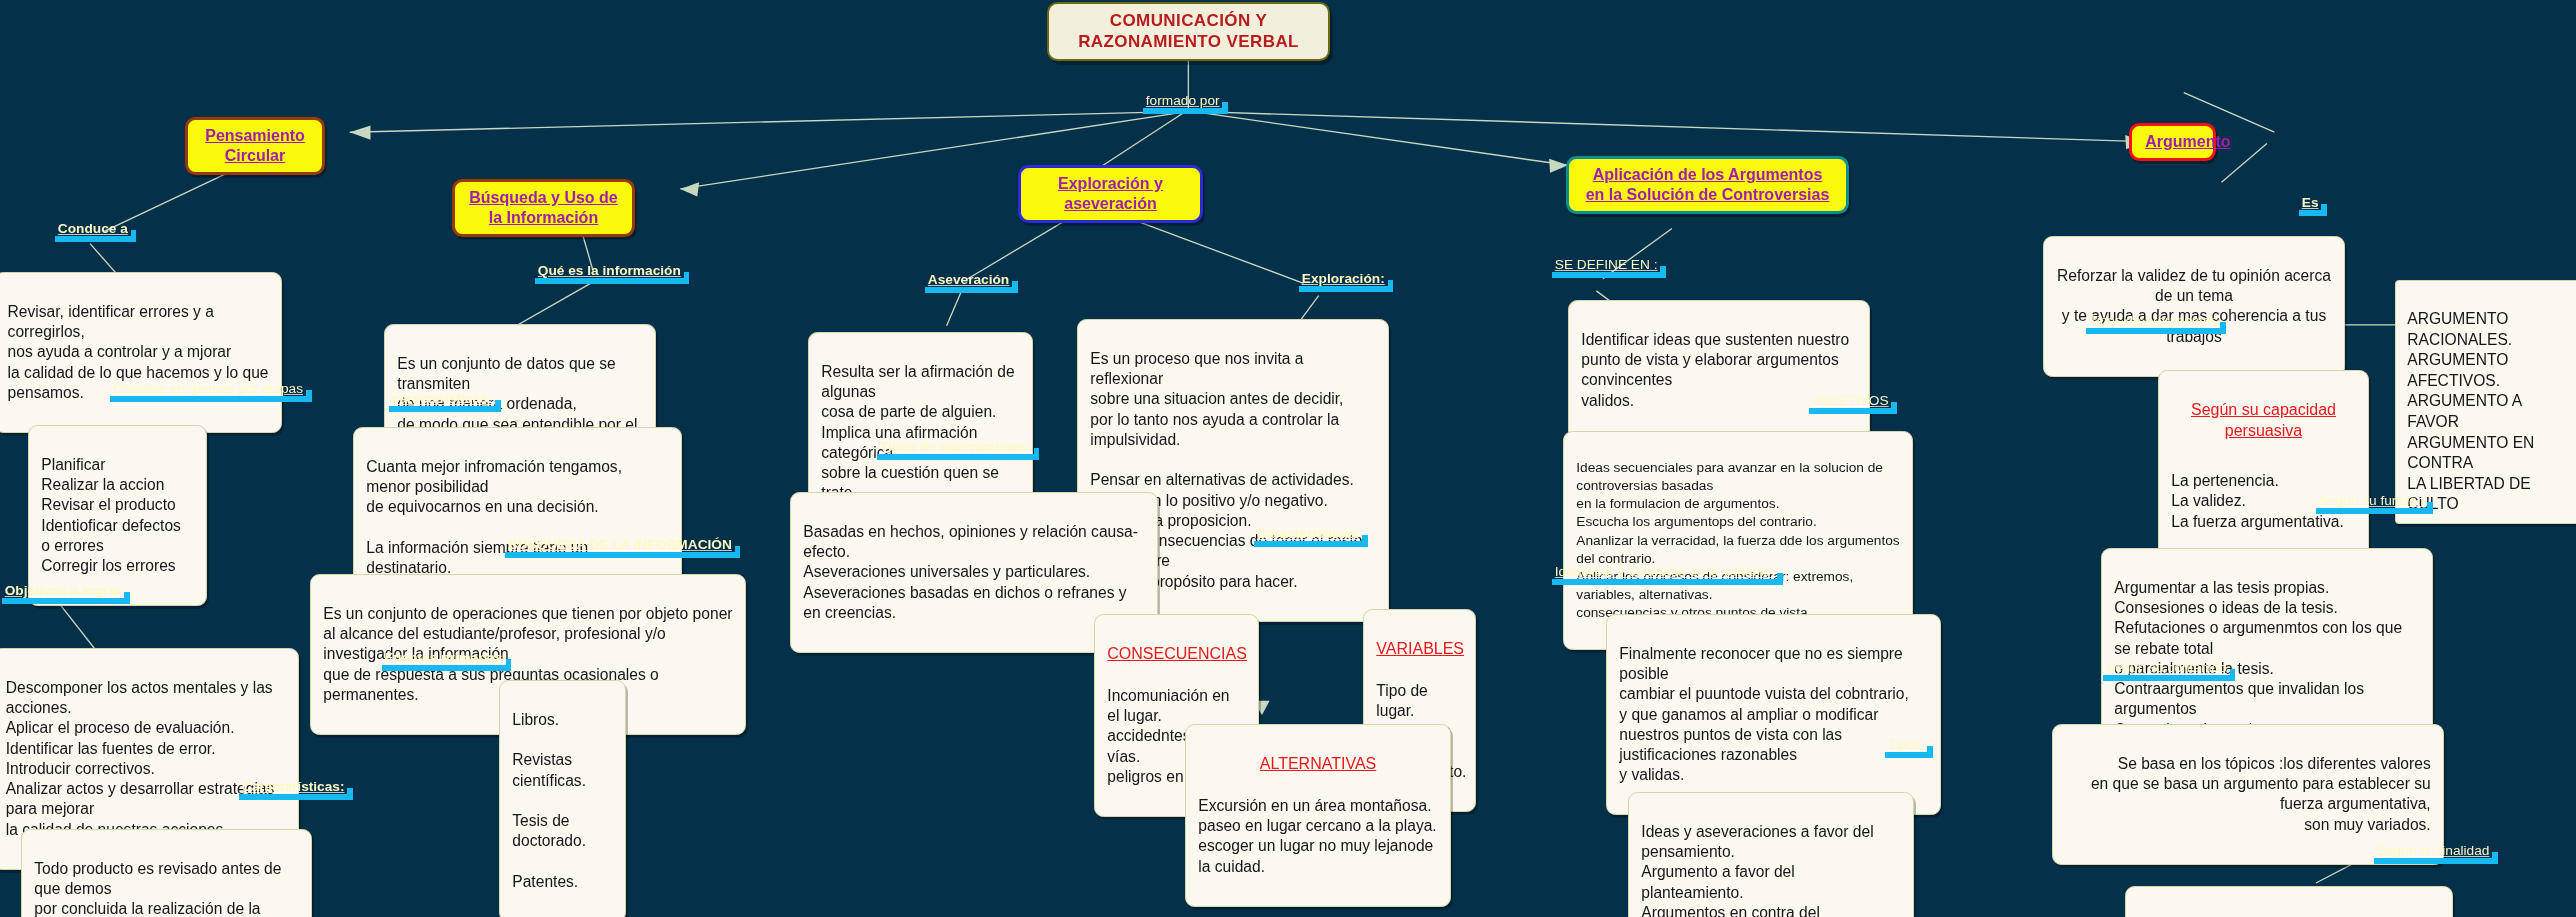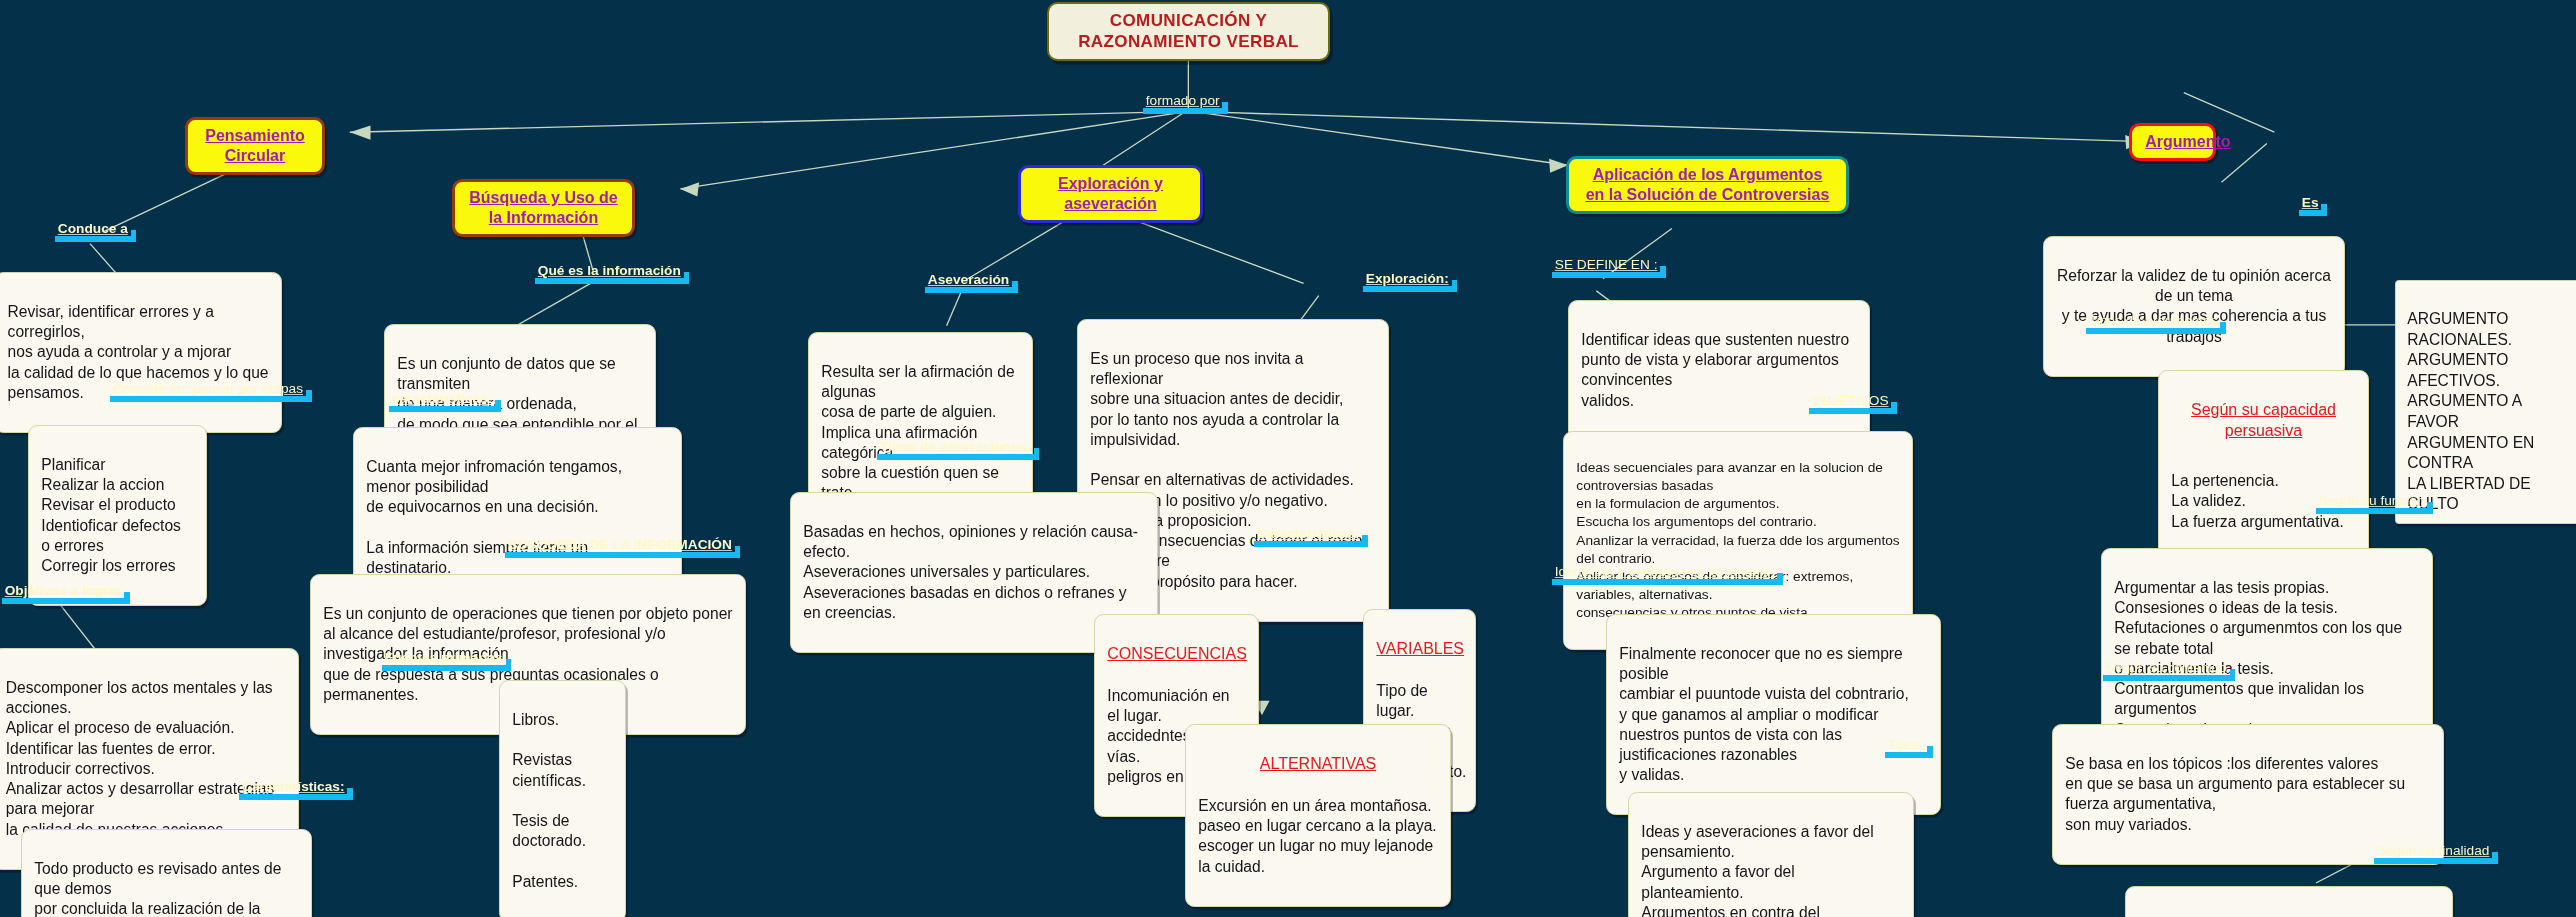--- a/index.html
+++ b/index.html
@@ -291,21 +291,21 @@
   <div class="clabel bold" style="left:925px;top:273px;">
     <span class="txt">Aseveración</span>
   </div>
   <div class="note" style="left:808px;top:332px;width:225px;">
     <span class="body">Resulta ser la afirmación de algunas
 cosa de parte de alguien.
 Implica una afirmación categórica
 sobre la cuestión quen se trate.</span>
   </div>
 
-  <div class="clabel bold" style="left:1363px;top:272px;">
+  <div class="clabel bold" style="left:1299px;top:272px;">
     <span class="txt">Exploración:</span>
   </div>
   <div class="note" style="left:1077px;top:319px;width:312px;">
     <span class="body">Es un proceso que nos invita a reflexionar
 sobre una situacion antes de decidir,
 por lo tanto nos ayuda a controlar la impulsividad.
 
 Pensar en alternativas de actividades.
 Pensar en lo positivo y/o negativo.
 Analizar la proposicion.
@@ -431,21 +431,21 @@
 Consesiones o ideas de la tesis.
 Refutaciones o argumenmtos con los que se rebate total
 o parcialmente la tesis.
 Contraargumentos que invalidan los argumentos
 Contrarios a las tesis.</span>
   </div>
 
   <div class="clabel" style="left:2103px;top:661px;">
     <span class="txt">Según su contenido</span>
   </div>
-  <div class="note" style="left:2052px;top:724px;width:392px;">
+  <div class="note" style="left:2052px;top:724px;width:392px;text-align:right;">
     <span class="body">Se basa en los tópicos :los diferentes valores
 en que se basa un argumento para establecer su fuerza argumentativa,
 son muy variados.</span>
   </div>
 
   <div class="clabel" style="left:2374px;top:844px;">
     <span class="txt">Según su finalidad</span>
   </div>
   <div class="note" style="left:2125px;top:886px;width:328px;">
     <span class="body">Finalidades básicas son la demostración y persuasión.</span>

